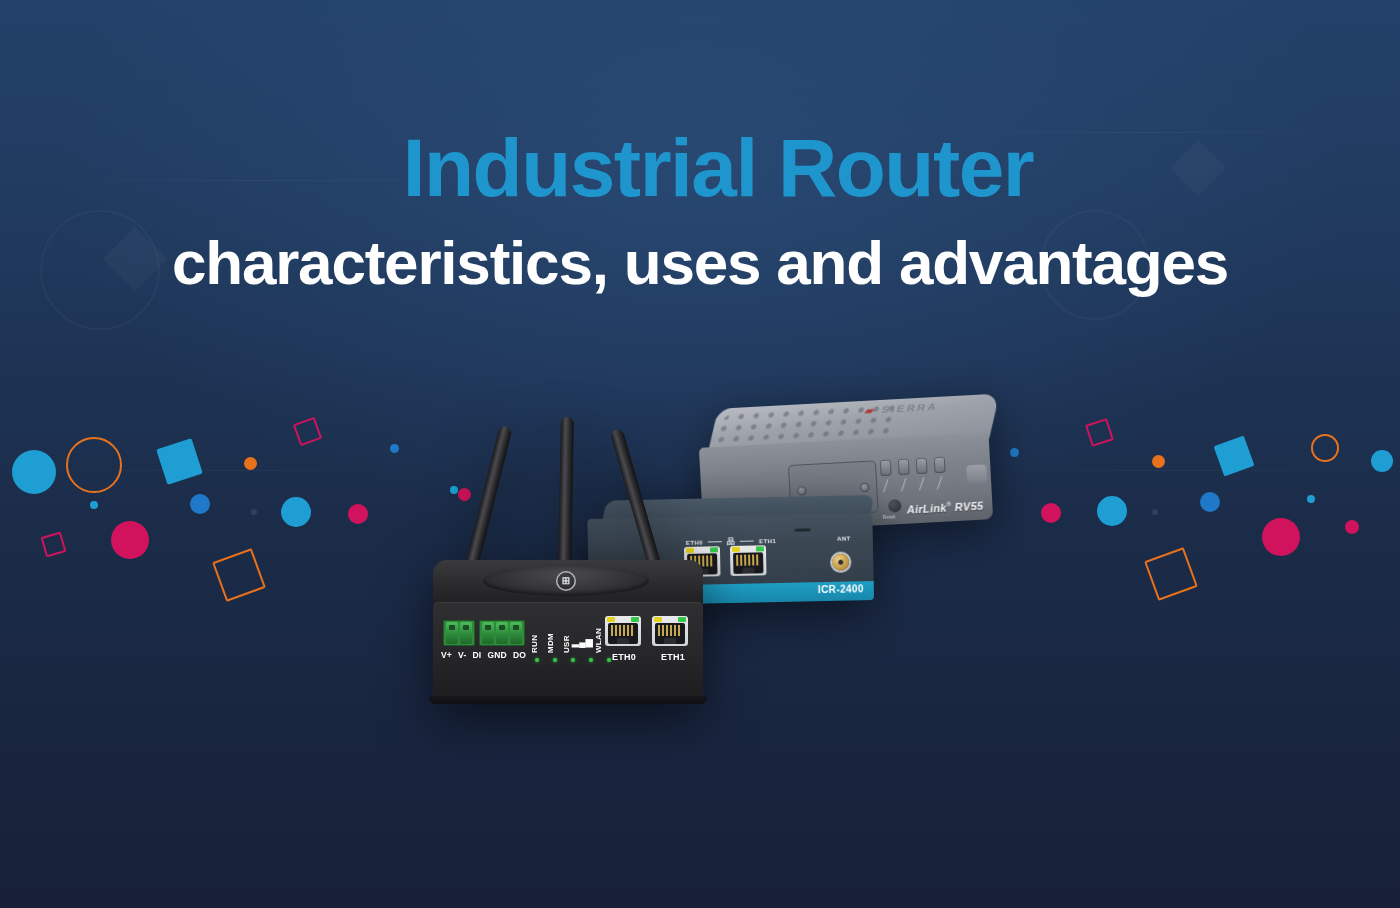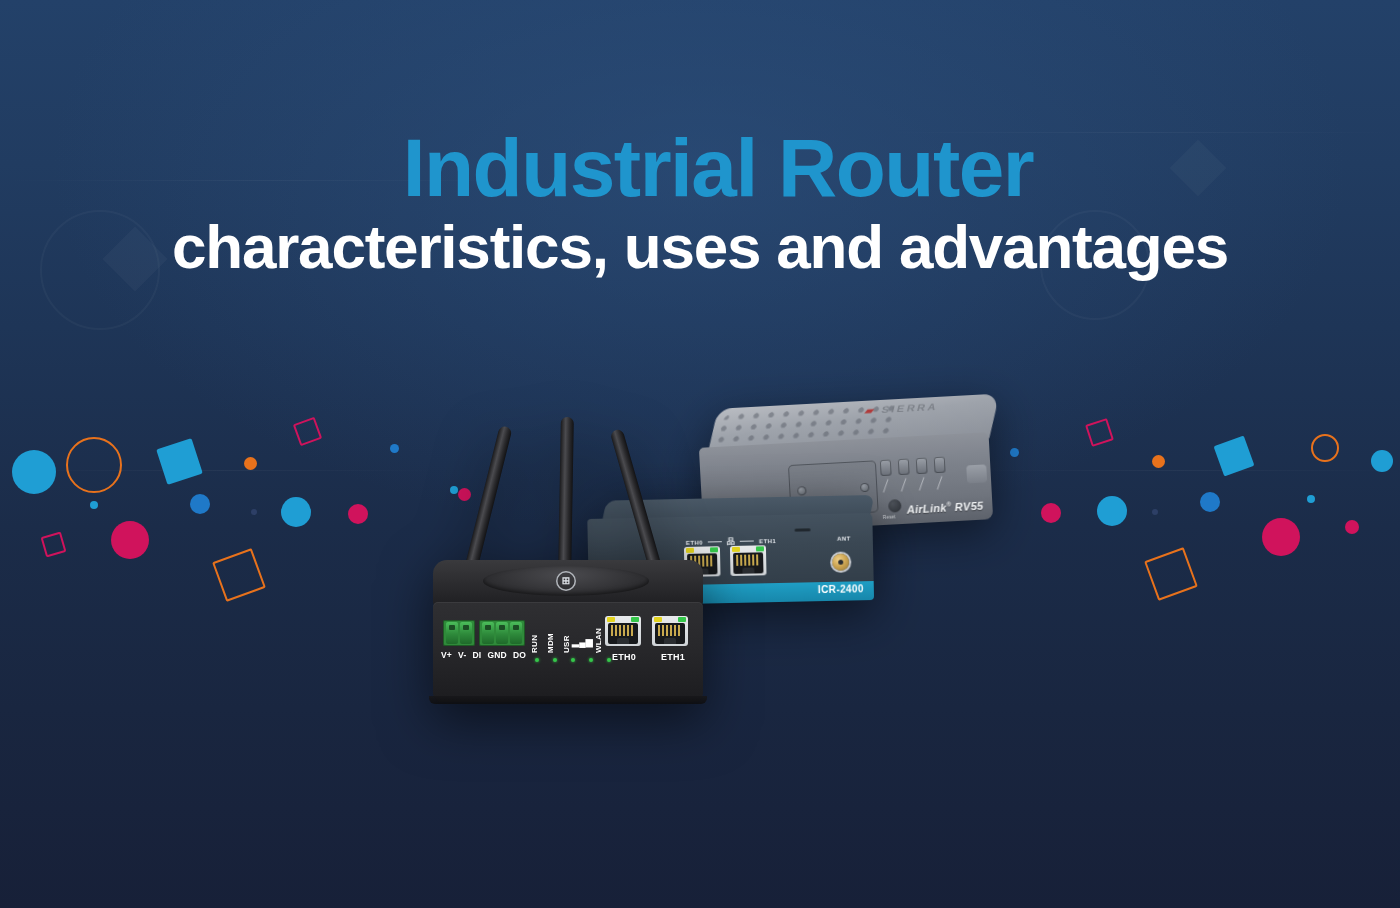--- a/index.html
+++ b/index.html
@@ -37,21 +37,21 @@
   .title {
     font-size:82px;
     font-weight:bold;
     letter-spacing:-1.5px;
     line-height:1.02;
     color:#1f95cd;
     white-space:nowrap;
     margin-left:36px;
   }
   .subtitle {
-    margin-top:4px;
+    margin-top:20px;
     font-size:62px;
     font-weight:bold;
     letter-spacing:-1.2px;
     line-height:1.05;
     color:#ffffff;
     white-space:nowrap;
   }
 
   
   .deco { position:absolute; }

